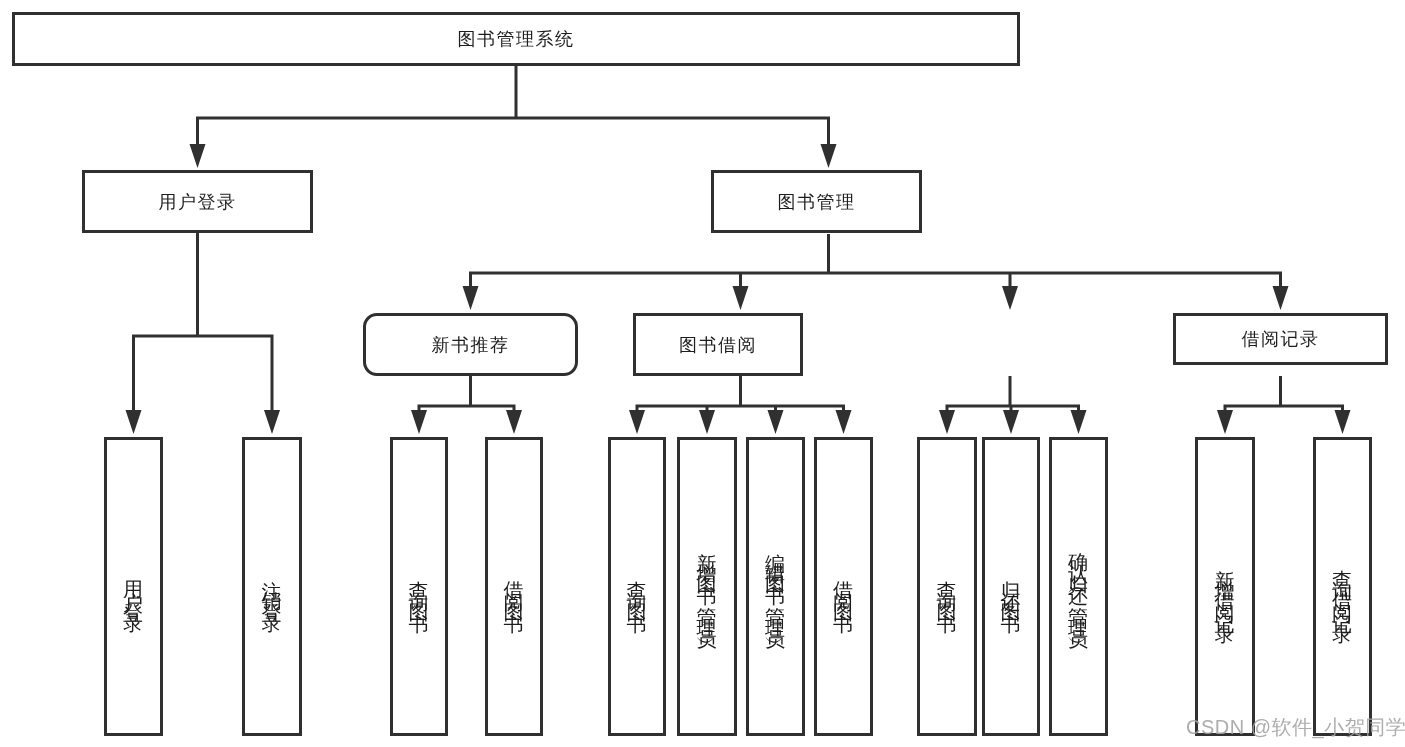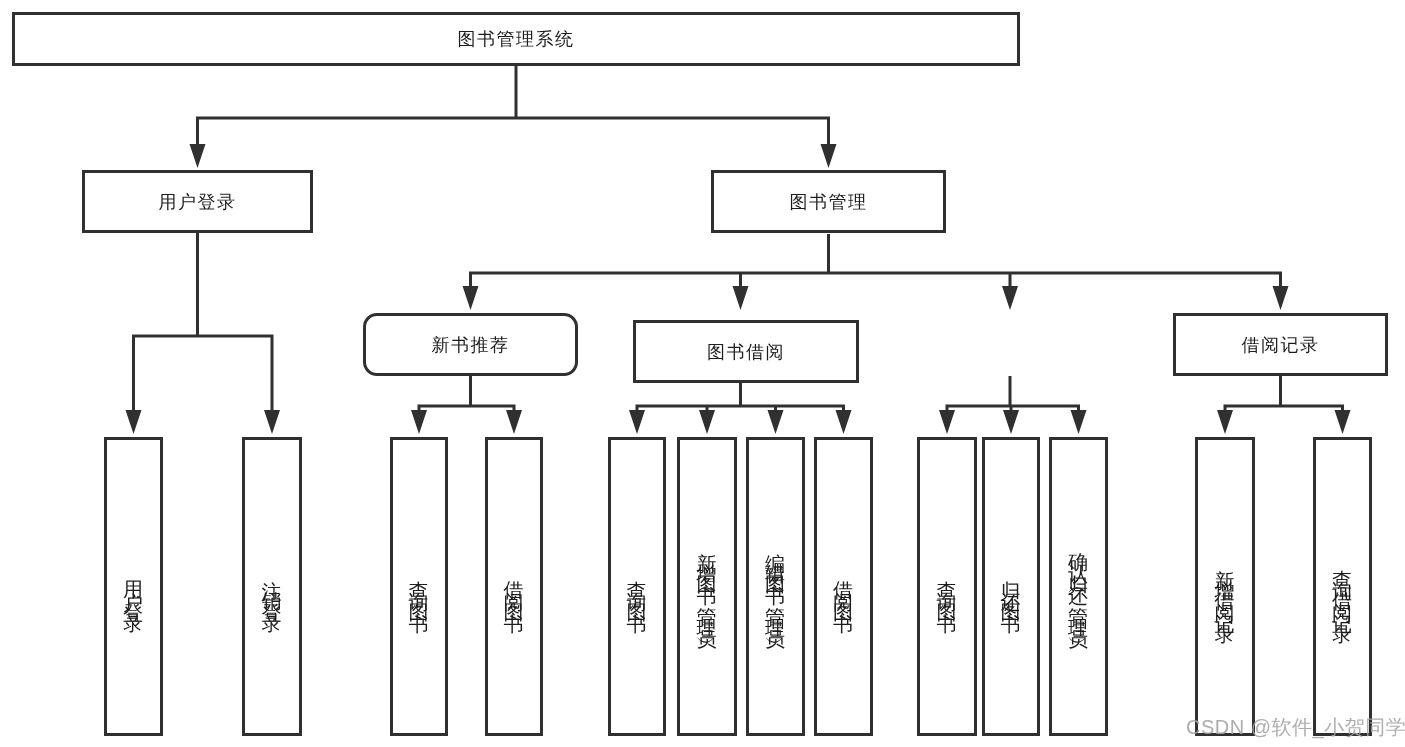--- a/index.html
+++ b/index.html
@@ -83,31 +83,31 @@
              M1334.5 410 h16 L1342.5 434 z"></path>
   </svg>
 
   <div class="node" style="left:12px; top:12px; width:1008px; height:54px;">
     <span class="h-label">图书管理系统</span>
   </div>
 
   <div class="node" style="left:82px; top:170px; width:231px; height:63px;">
     <span class="h-label">用户登录</span>
   </div>
-  <div class="node" style="left:711px; top:170px; width:235px; height:63px;">
+  <div class="node" style="left:711px; top:170px; width:211px; height:63px;">
     <span class="h-label">图书管理</span>
   </div>
 
   <div class="node" style="left:363px; top:313px; width:215px; height:63px;border-radius:14px;">
     <span class="h-label">新书推荐</span>
   </div>
-  <div class="node" style="left:633px; top:320px; width:226px; height:63px;">
+  <div class="node" style="left:633px; top:313px; width:170px; height:63px;">
     <span class="h-label">图书借阅</span>
   </div>
-  <div class="node" style="left:1173px; top:313px; width:215px; height:63px;">
+  <div class="node" style="left:1173px; top:313px; width:215px; height:52px;">
     <span class="h-label">借阅记录</span>
   </div>
 
   <div class="node" style="left:104px; top:437px; width:59px; height:299px;">
     <span class="v-label">用户登录</span>
   </div>
   <div class="node" style="left:242px; top:437px; width:60px; height:299px;">
     <span class="v-label">注销登录</span>
   </div>
 

